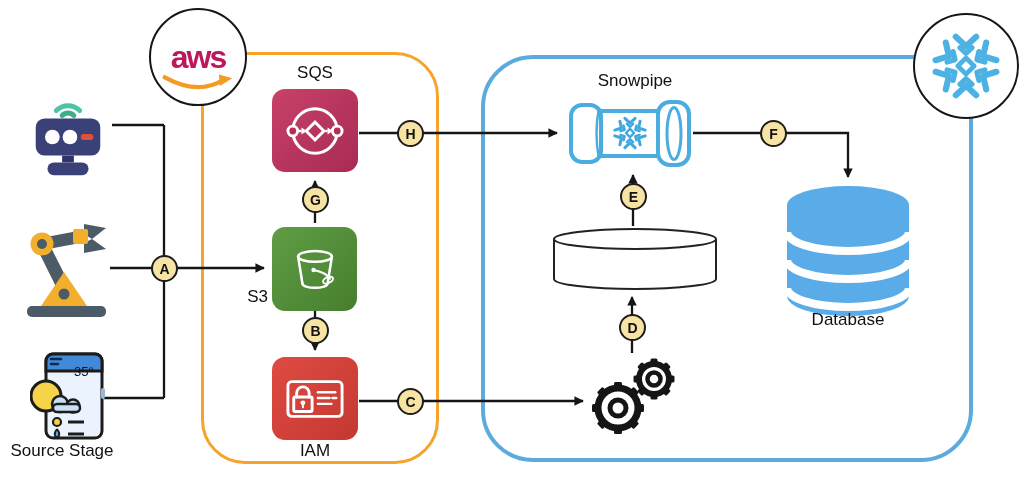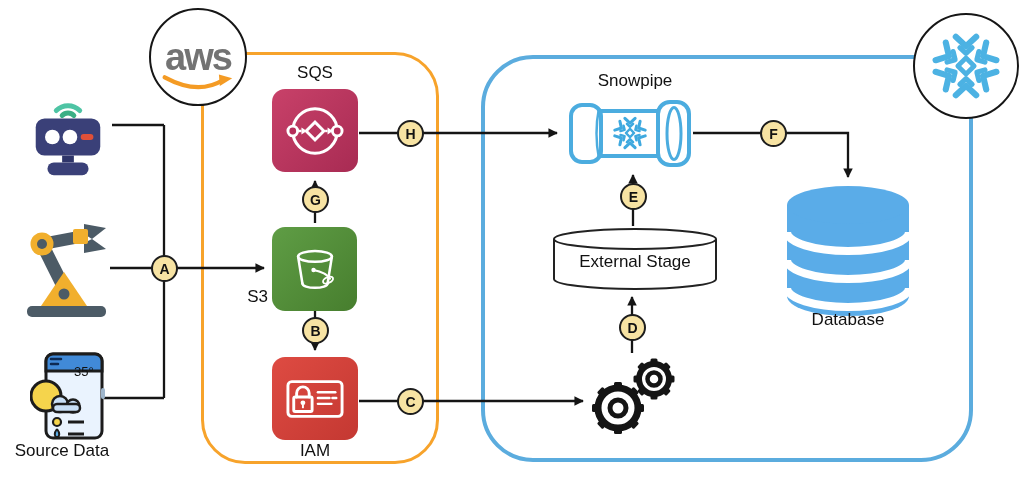--- a/index.html
+++ b/index.html
@@ -13,21 +13,21 @@
   .tile{position:absolute;z-index:3;border-radius:13px;display:flex;align-items:center;justify-content:center;box-sizing:border-box;}
   .tile-sqs{background:linear-gradient(135deg,#C84169,#A82B53);}
   .tile-s3{background:linear-gradient(135deg,#5F9D45,#477E2E);}
   .tile-iam{background:linear-gradient(135deg,#DE4B42,#C43832);}
   .lbl{position:absolute;z-index:4;font-size:17px;line-height:20px;color:#111;text-align:center;white-space:nowrap;}
   .badge{position:absolute;z-index:5;width:27px;height:27px;border-radius:50%;background:#F7E3A3;
          border:2px solid #1d1d1d;box-sizing:border-box;display:flex;align-items:center;justify-content:center;
          font-size:14px;font-weight:bold;color:#111;}
   .logo-circle{position:absolute;z-index:6;background:#fff;border:2.5px solid #161616;border-radius:50%;
                box-sizing:border-box;display:flex;flex-direction:column;align-items:center;justify-content:center;}
-  .aws-text{font-weight:bold;font-size:38px;line-height:30px;letter-spacing:-2px;color:#737373;margin-top:24px;}
+  .aws-text{font-weight:bold;font-size:32px;line-height:30px;letter-spacing:-2px;color:#be185d;margin-top:24px;}
   .temp{position:absolute;left:44px;top:12px;font-size:13px;font-weight:normal;color:#111;z-index:4;}
 </style>
 </head>
 <body>
 
 <div class="canvas">
 
   <svg width="0" height="0" style="position:absolute" aria-hidden="true">
     <defs>
       <g id="flake" fill="none" stroke="currentColor" stroke-linecap="round" stroke-linejoin="round">
@@ -130,21 +130,21 @@
       </g>
       <circle cx="27" cy="70" r="4" fill="#F5D44C" stroke="#1c1c1c" stroke-width="2.2"></circle>
       <line x1="38" y1="70" x2="54" y2="70" stroke="#1c1c1c" stroke-width="3"></line>
       <path d="M27,77 q-4.5,6 0,8.5 q4.5,-2.5 0,-8.5" fill="#5AACE8" stroke="#1c1c1c" stroke-width="2"></path>
       <line x1="38" y1="82" x2="54" y2="82" stroke="#1c1c1c" stroke-width="3"></line>
       <rect x="71" y="36" width="4" height="11" rx="2" fill="#9FB6CC"></rect>
     </svg>
     <div class="temp">35°</div>
   </div>
 
-  <div class="lbl" style="left:0px;top:441px;width:124px">Source Data</div>
+  <div class="lbl" style="left:0px;top:441px;width:124px">Source Stage</div>
 
   <div class="logo-circle" style="left:149px;top:8px;width:98px;height:98px">
     <div class="aws-text">aws</div>
     <svg width="76" height="24" viewBox="0 0 80 24">
       <path d="M5,5 Q40,24 66,8" fill="none" stroke="#F49B24" stroke-width="4.5" stroke-linecap="round"></path>
       <polygon points="62,2 76,6 63,14" fill="#F49B24"></polygon>
     </svg>
   </div>
 
   <div class="lbl" style="left:272px;top:63px;width:86px">SQS</div>
@@ -214,21 +214,20 @@
         </g>
     </svg>
   </div>
 
   <div class="node" style="left:552px;top:227px">
     <svg width="166" height="64" viewBox="0 0 166 64">
       <path d="M2,12 V52 a81,10 0 0 0 162,0 V12" fill="#fff" stroke="#222" stroke-width="2"></path>
       <ellipse cx="83" cy="12" rx="81" ry="10" fill="#fff" stroke="#222" stroke-width="2"></ellipse>
     </svg>
   </div>
-  <div class="lbl" style="left:552px;top:252px;width:166px">External Stage</div>
 
   <div class="node" style="left:585px;top:352px">
     <svg width="102" height="88" viewBox="0 0 102 88">
       <g>
         <g fill="#151515">
           <rect x="65.5" y="6.5" width="7" height="9" rx="1.5"></rect>
           <rect x="65.5" y="6.5" width="7" height="9" rx="1.5" transform="rotate(45 69 27)"></rect>
           <rect x="65.5" y="6.5" width="7" height="9" rx="1.5" transform="rotate(90 69 27)"></rect>
           <rect x="65.5" y="6.5" width="7" height="9" rx="1.5" transform="rotate(135 69 27)"></rect>
           <rect x="65.5" y="6.5" width="7" height="9" rx="1.5" transform="rotate(180 69 27)"></rect>

